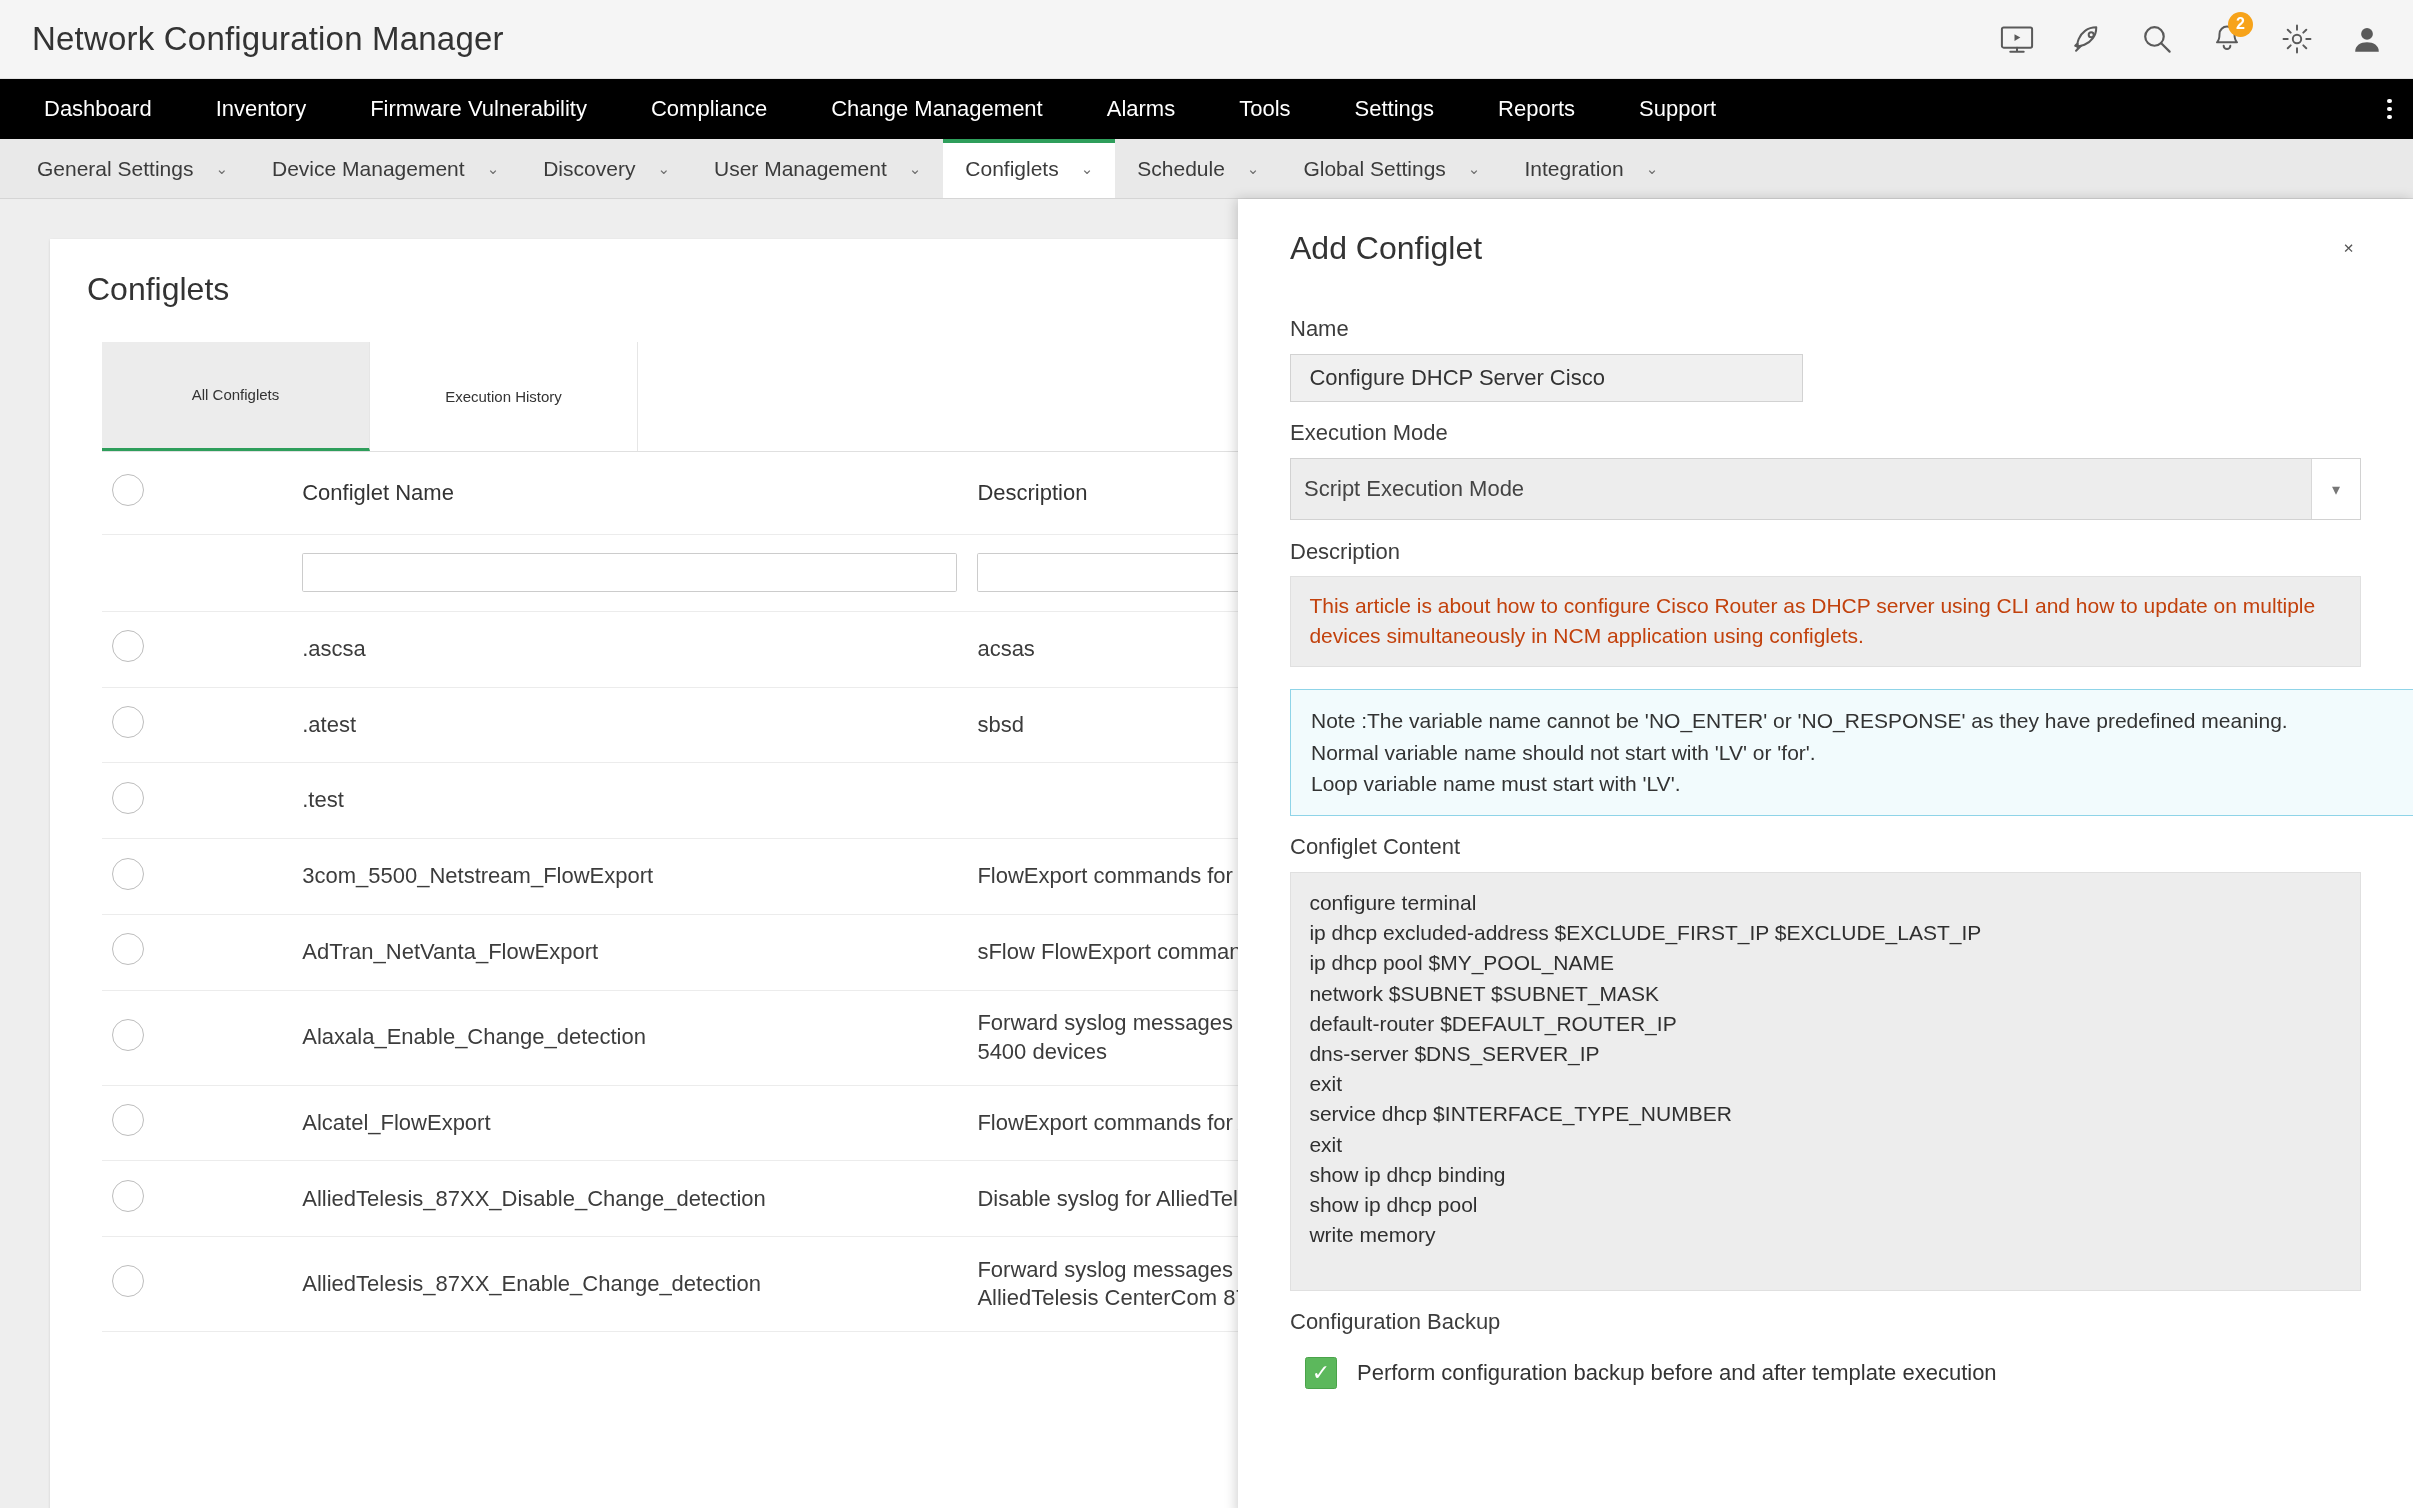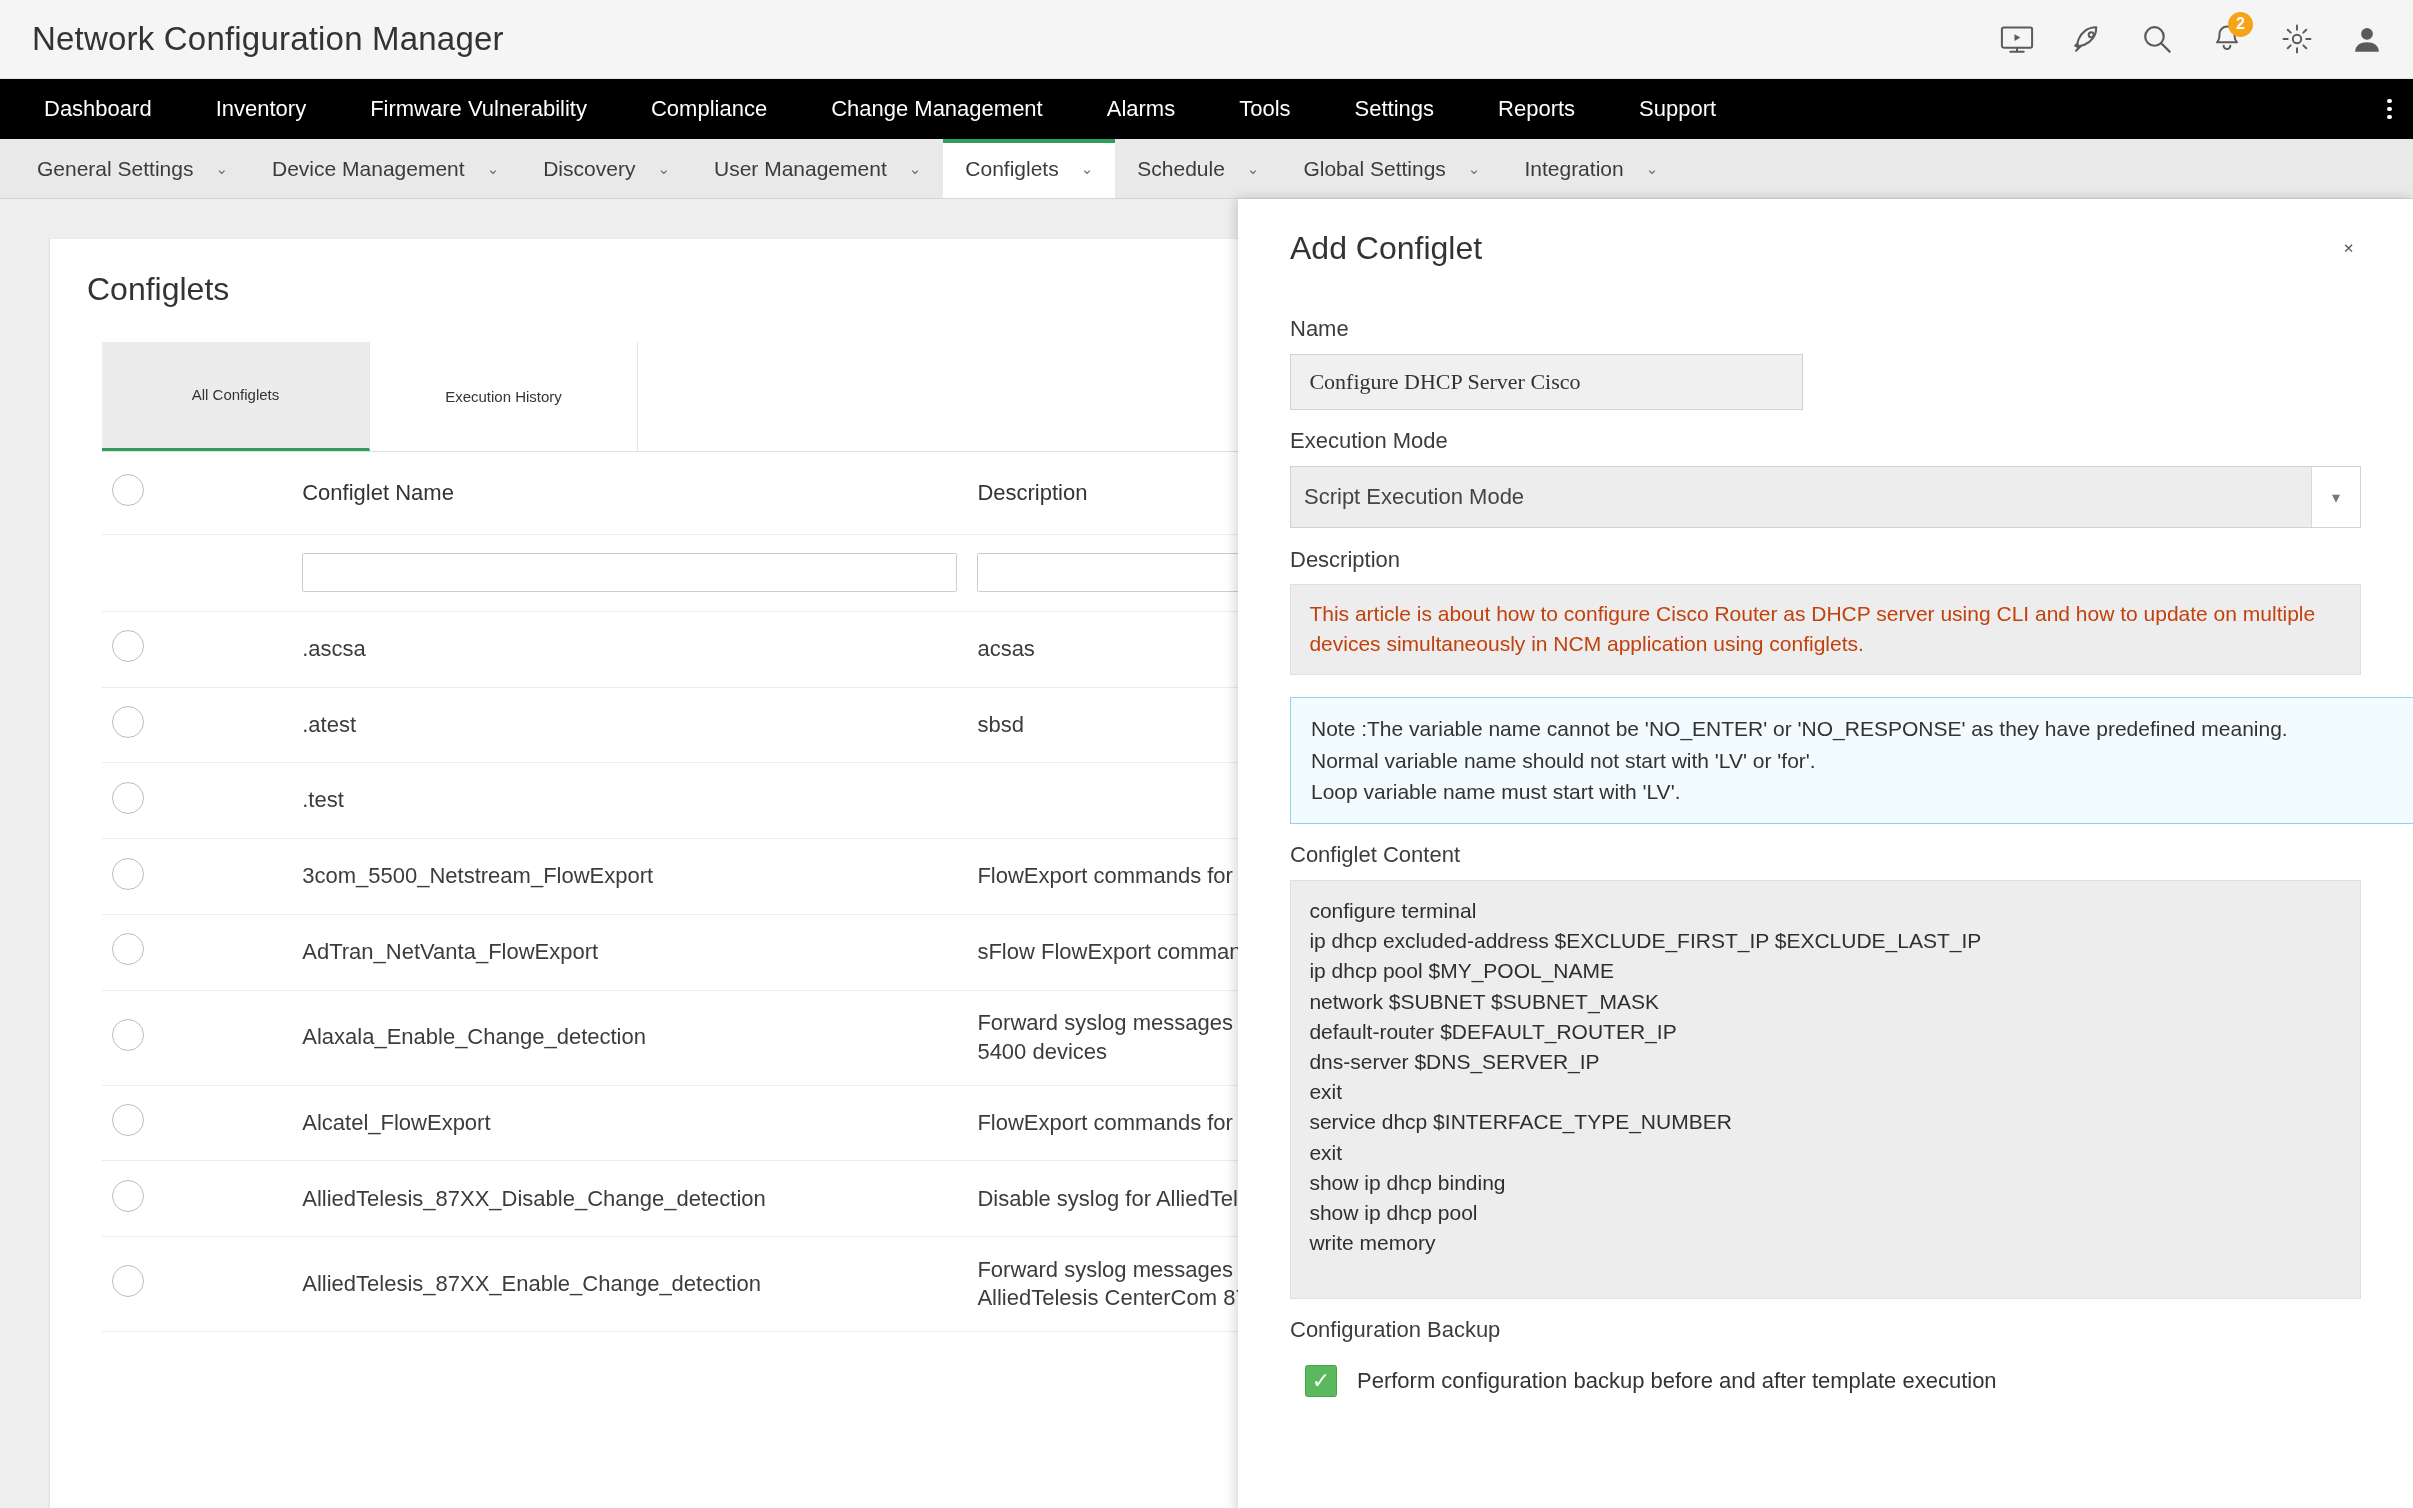--- a/index.html
+++ b/index.html
@@ -232,29 +232,28 @@
   .panel-body {
     padding: 0 52px 0 52px;
   }
   .field-label {
     font-size: 22px;
     color: #3c3c3c;
     margin: 18.4px 0 11.7px 0;
   }
   .text-input {
     width: 513px;
-    height: 56px;
+    height: 48px;
     border: 0.8px solid #d2d2d2;
     background: #f0f0f0;
     font-size: 22px;
     color: #333;
     padding: 0 18.4px;
     display: flex;
     align-items: center;
-    font-family: Liberation Serif, serif;
   }
   .select-box {
     width: 1071px;
     height: 62px;
     border: 0.8px solid #d2d2d2;
     background: #ededed;
     font-size: 22px;
     color: #444;
     padding: 0 13px;
     display: flex;

